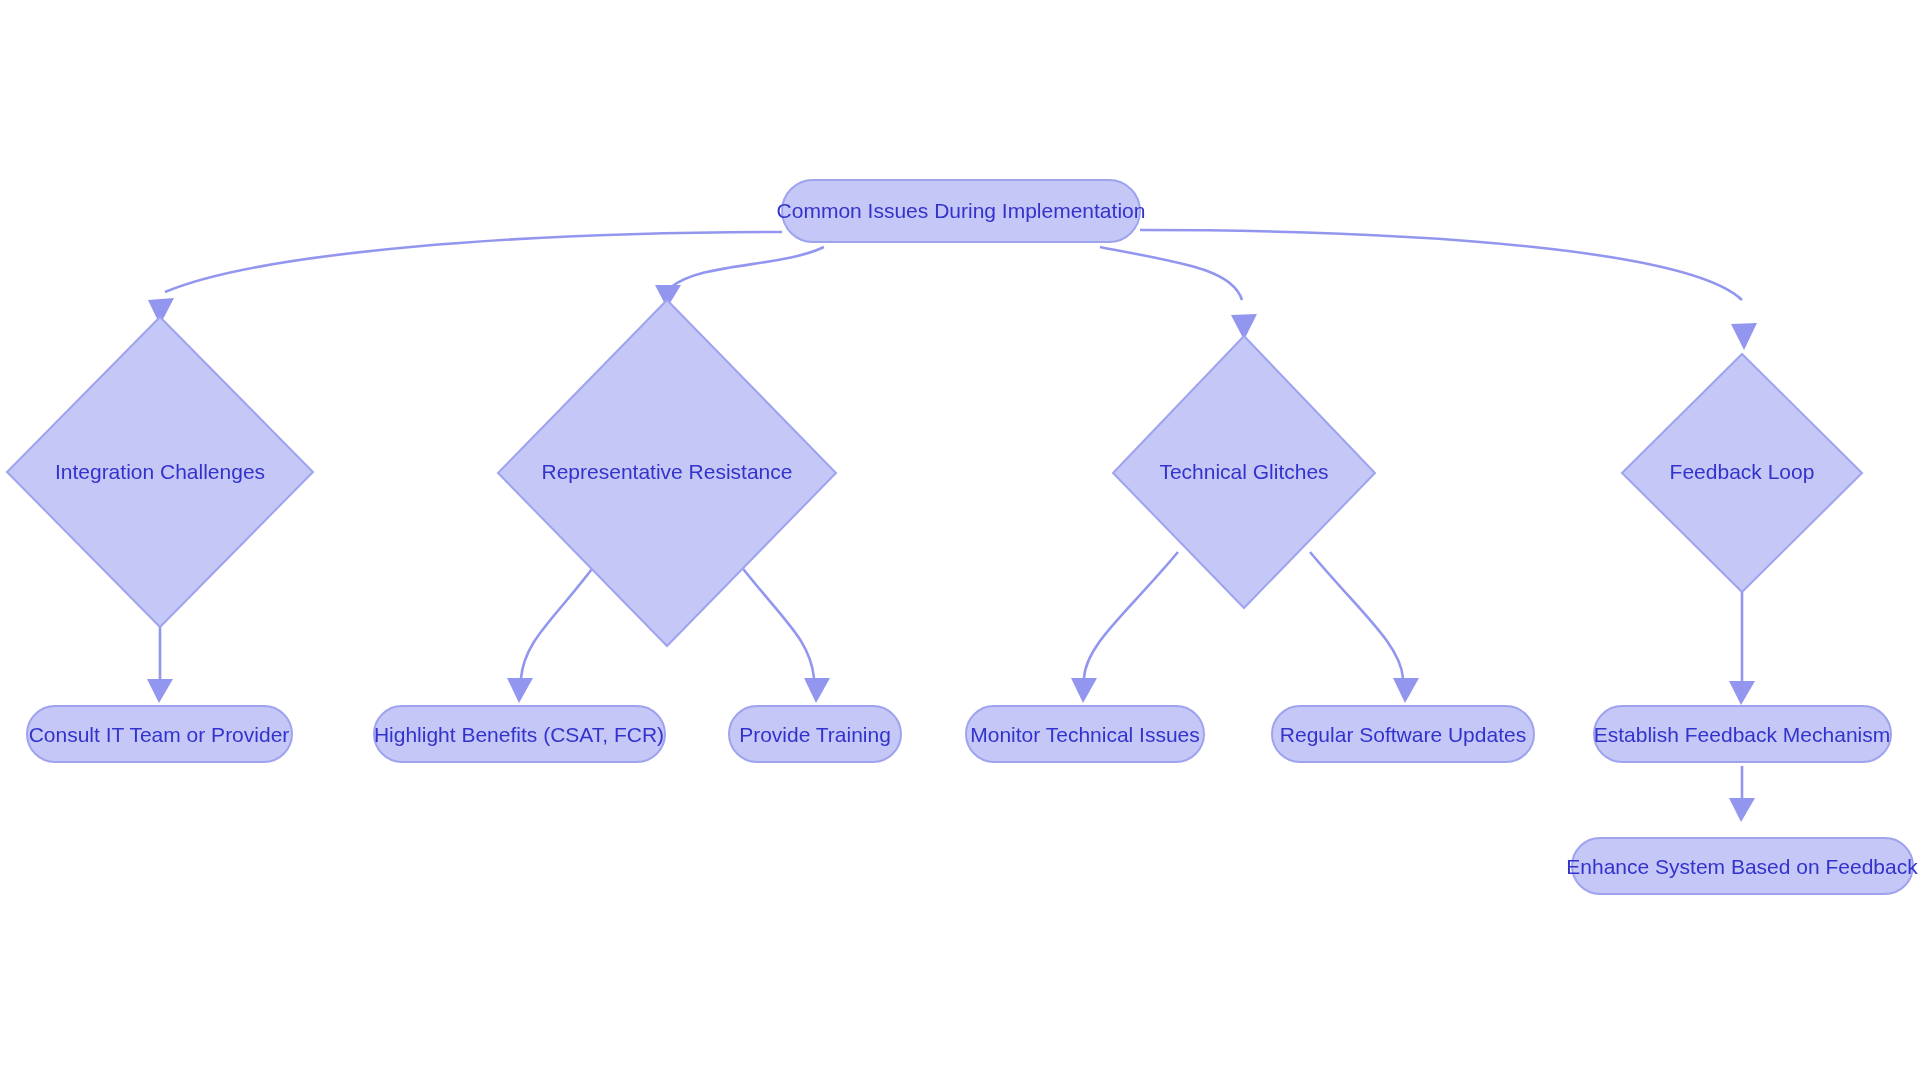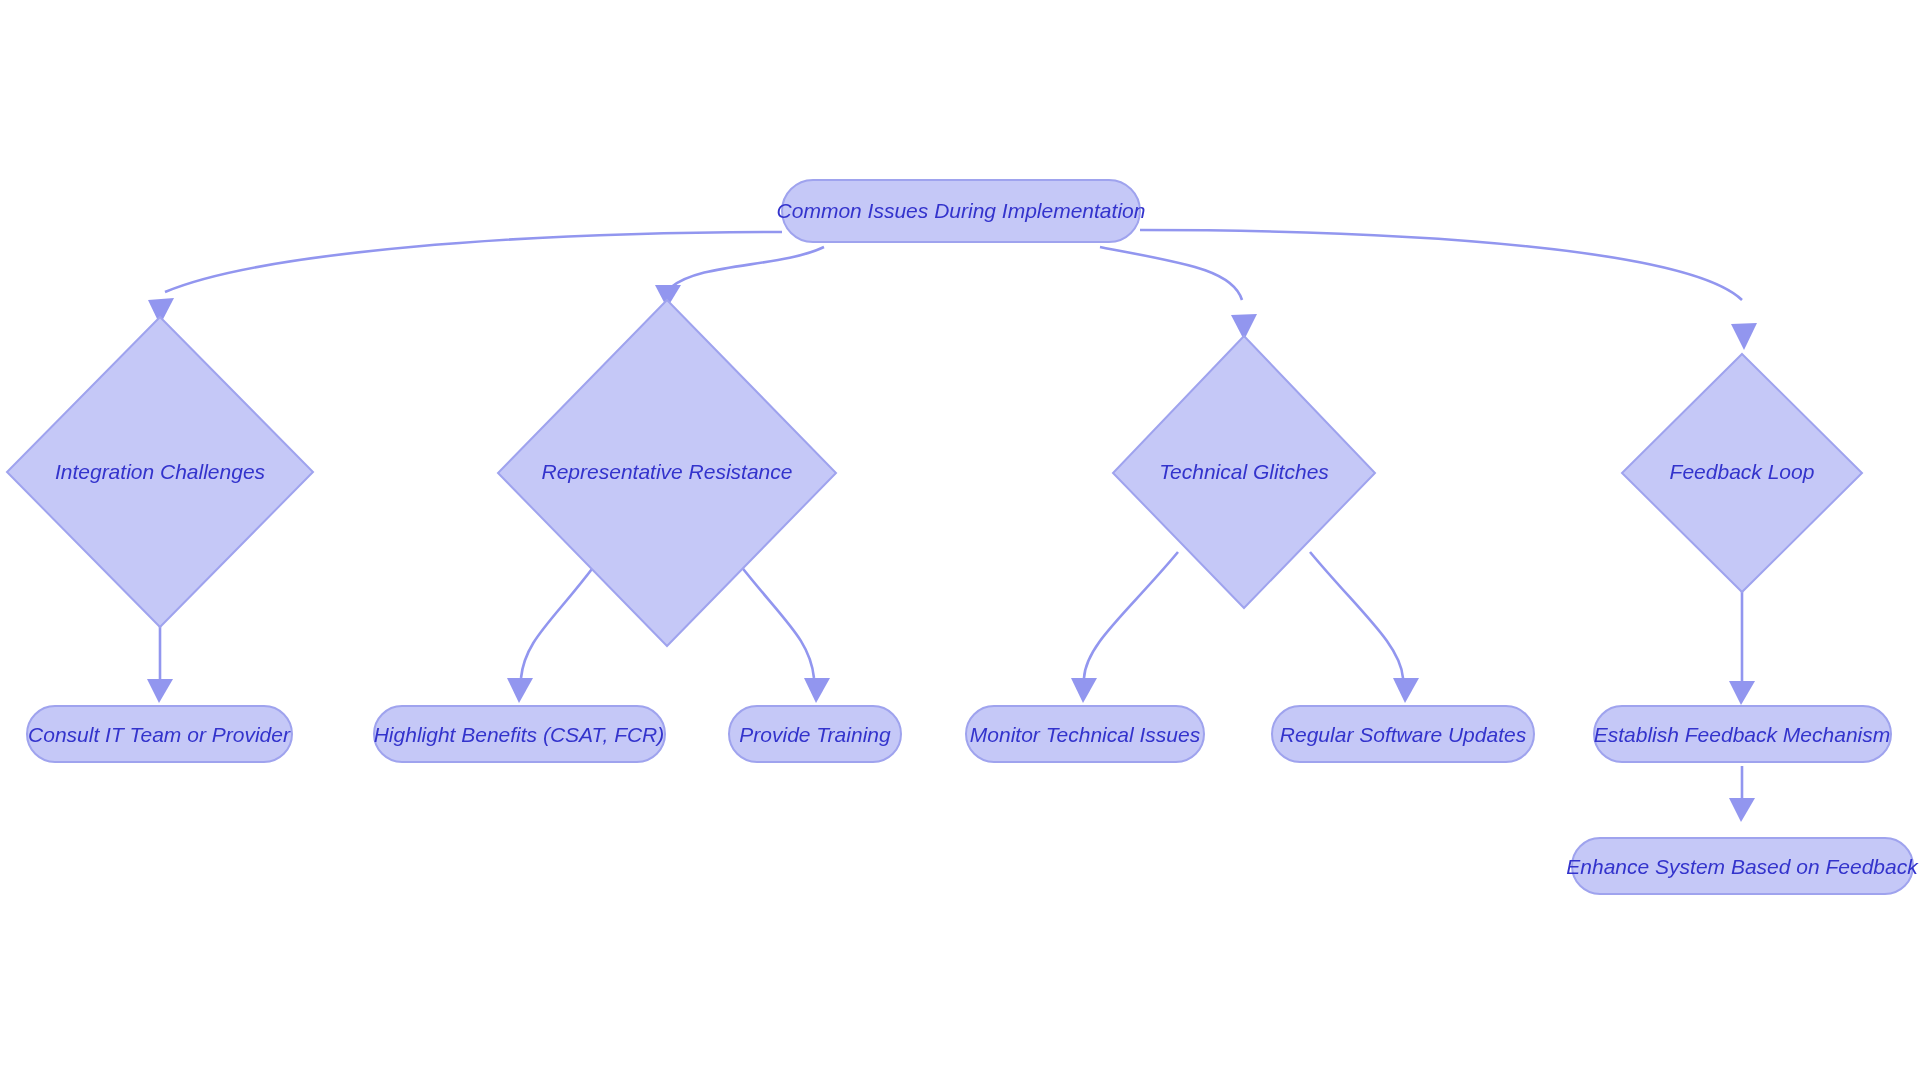--- a/index.html
+++ b/index.html
@@ -11,21 +11,20 @@
     width: 1920px;
     height: 1083px;
     overflow: hidden;
     font-family: "Liberation Sans", sans-serif;
   }
   #flowchart-root {
     position: relative;
     width: 1649px;
     height: 1083px;
     background: #ffffff;
-    font-style: italic;
   }
   svg.diagram {
     display: block;
     width: 1920px;
     height: 1083px;
   }
   .node-shape {
     fill: #c5c8f7;
     stroke: #9fa3ee;
     stroke-width: 2;

